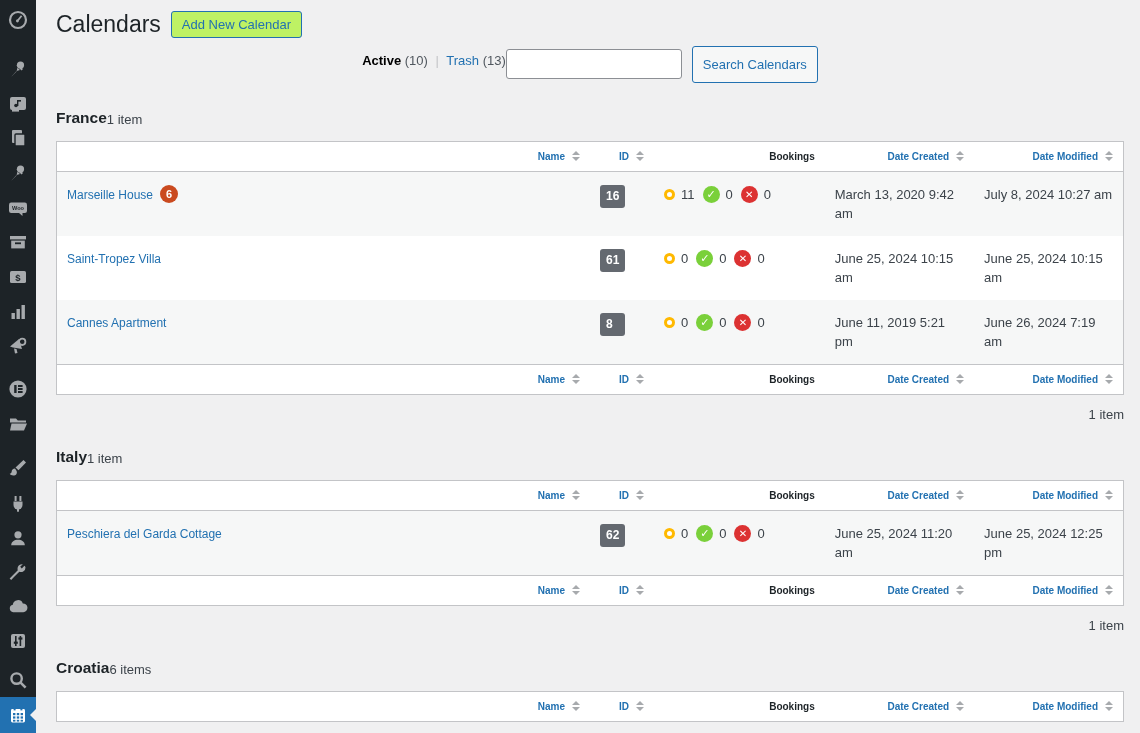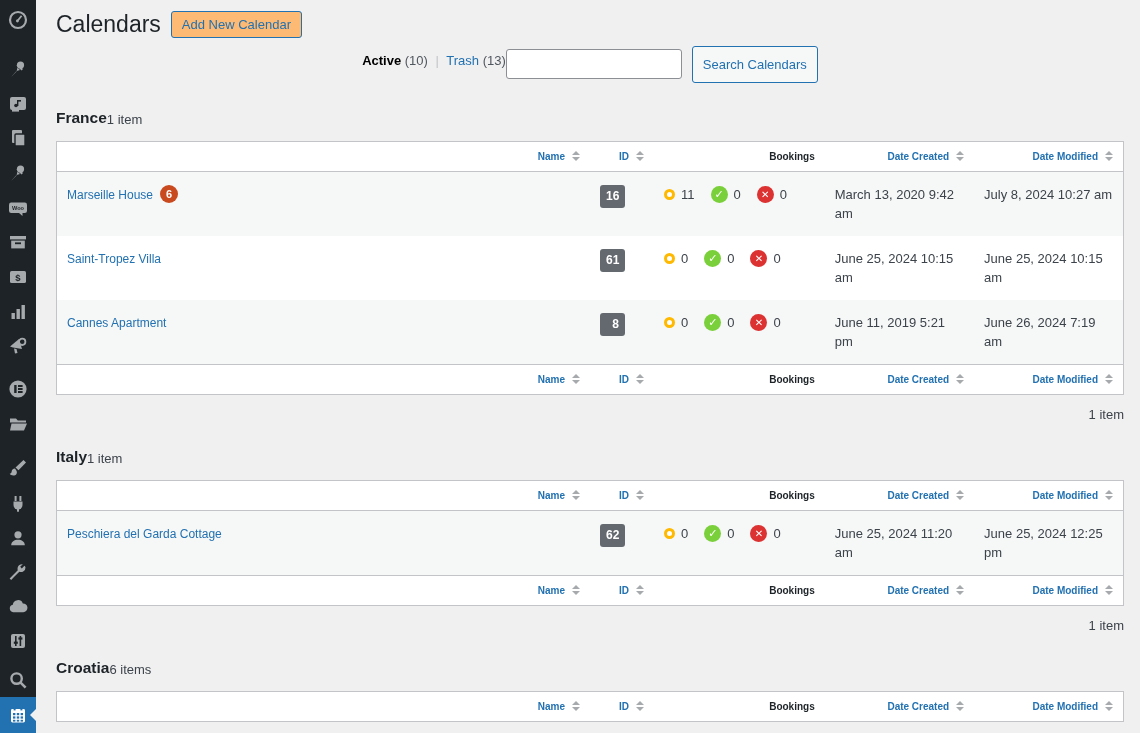--- a/index.html
+++ b/index.html
@@ -31,21 +31,21 @@
     border-top:6px solid transparent; border-bottom:6px solid transparent;
     border-right:6px solid #f0f0f1;
   }
 
   
   .content { flex:1; padding:10px 16px 0 20px; }
   .title-row { display:flex; align-items:center; }
   h1.page-title { font-size:23px; font-weight:400; color:#1d2327; line-height:1.3; }
   .add-new-btn {
     margin-left:10px; display:inline-block; padding:5px 10px;
-    font-size:13px; color:#2271b1; background:#fdba74;
+    font-size:13px; color:#2271b1; background:#bef264;
     border:1px solid #2271b1; border-radius:3px; cursor:pointer; text-decoration:none;
   }
   .toolbar-row { display:flex; justify-content:center; align-items:flex-start; margin-top:6px; }
   .subsubsub { line-height:30px; font-size:13px; }
   .subsubsub .cur { font-weight:bold; color:#000; }
   .subsubsub .count { color:#50575e; }
   .subsubsub .sep { color:#c3c4c7; margin:0 4px; }
   .subsubsub a { color:#2271b1; text-decoration:none; cursor:pointer; }
   .search-box { display:flex; align-items:center; }
   .search-box input {
@@ -80,24 +80,24 @@
 
   .list-table td { padding:13px 10px; vertical-align:top; font-size:13px; color:#3c434a; line-height:19px; }
   .list-table tbody tr:nth-child(odd) { background:#f6f7f7; }
   a.row-title { color:#2271b1; font-weight:400; font-size:12px; text-decoration:none; cursor:pointer; }
   .update-badge {
     display:inline-block; min-width:18px; height:18px; border-radius:50%;
     background:#ca4a1f; color:#fff; font-size:11px; font-weight:bold;
     line-height:18px; text-align:center; margin-left:7px; vertical-align:1px;
   }
   .id-badge {
-    display:inline-block; padding:2px 6px; min-width:25px; text-align:right;
+    display:inline-block; padding:2px 6px; min-width:25px; text-align:left;
     background:#646970; color:#fff; font-size:12px; font-weight:bold; border-radius:3px;
   }
-  .bookings-cell { display:flex; gap:16px; align-items:center; }
+  .bookings-cell { display:flex; gap:8px; align-items:center; }
   .bk { display:inline-flex; align-items:center; gap:6px; }
   .bki { display:inline-flex; align-items:center; justify-content:center; font-style:normal;
          width:17px; height:17px; border-radius:50%; color:#fff; font-weight:bold; }
   .bki.pending { width:11px; height:11px; border:3px solid #ffb900; background:#fff; }
   .bki.approved { background:#7ad03a; font-size:11px; }
   .bki.approved::after { content:"\2713"; }
   .bki.cancelled { background:#dc3232; font-size:10px; }
   .bki.cancelled::after { content:"\2715"; }
 </style>
 </head>

